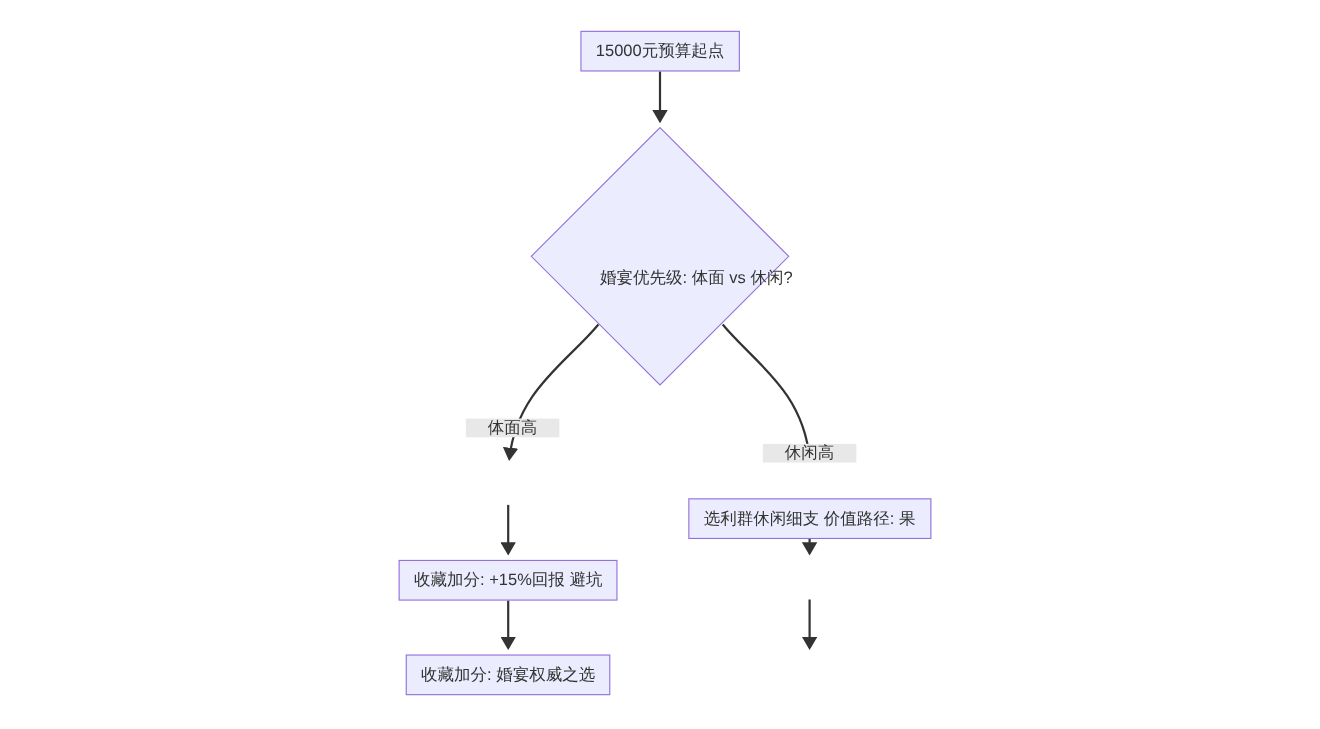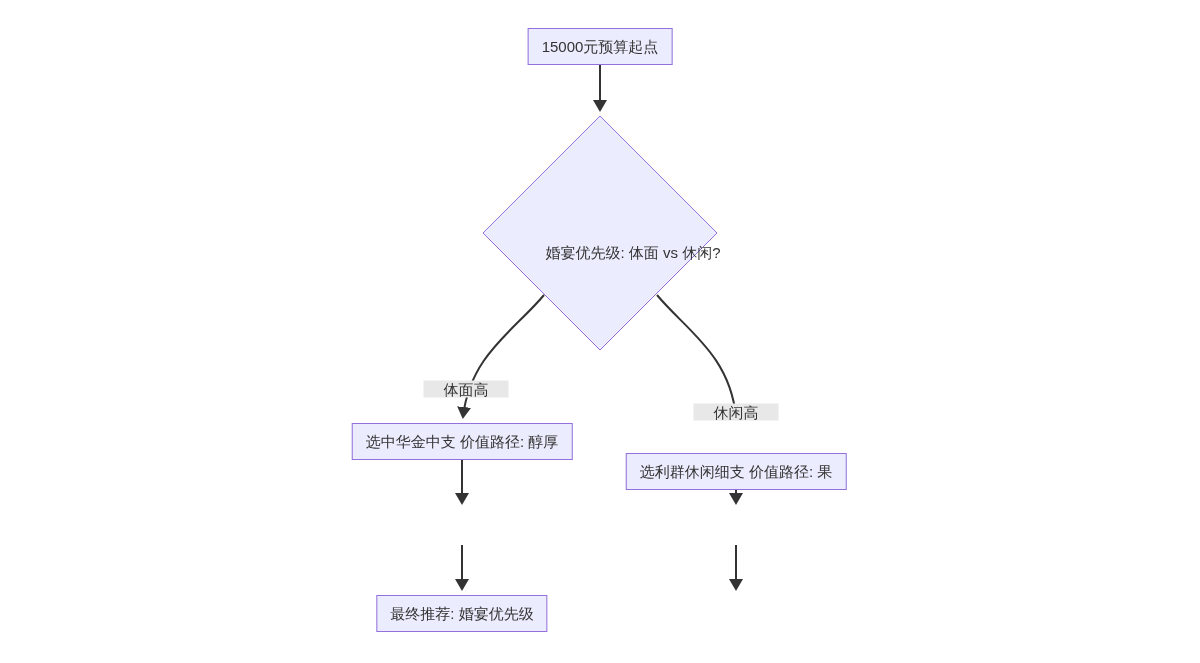--- a/index.html
+++ b/index.html
@@ -92,22 +92,22 @@
   </svg>
 
   <div class="node" style="left:600px; top:28px;">15000元预算起点</div>
 
   <div class="diamond-label" style="left:633px; top:233px;margin-top:20px;">婚宴优先级: 体面 vs 休闲?</div>
 
   <div class="edge-label" style="left:466px; top:389px;">体面高</div>
 
   <div class="edge-label" style="left:736px; top:389px;margin-top:23px;">休闲高</div>
 
-  <div class="node" style="left:462px; top:423px;">选中华金中支 价值路径: 醇厚</div>
 
+  <div class="node" style="left:462px; top:509px;">收藏加分: +15%回报 避坑</div>
 
-  <div class="node" style="left:462px; top:595px;">最终推荐: 婚宴优先级</div>
+  <div class="node" style="left:462px; top:595px;">收藏加分: 婚宴权威之选</div>
 
   <div class="node" style="left:736px; top:423px;margin-top:30px;">选利群休闲细支 价值路径: 果</div>
 
 
 
 </div>
 
 </body></html>

